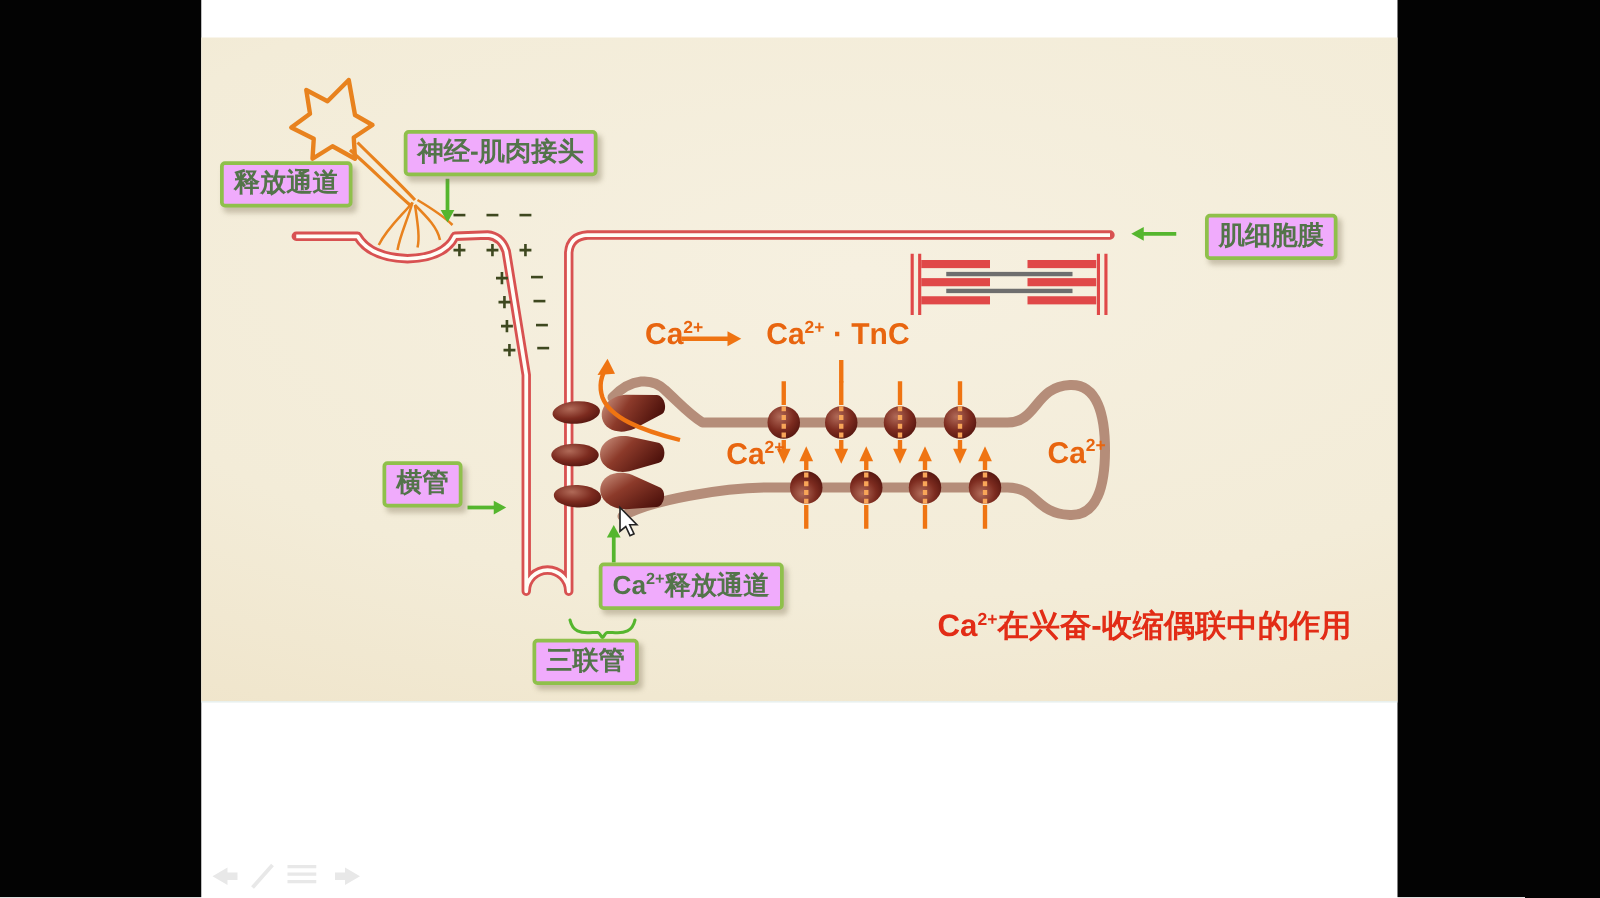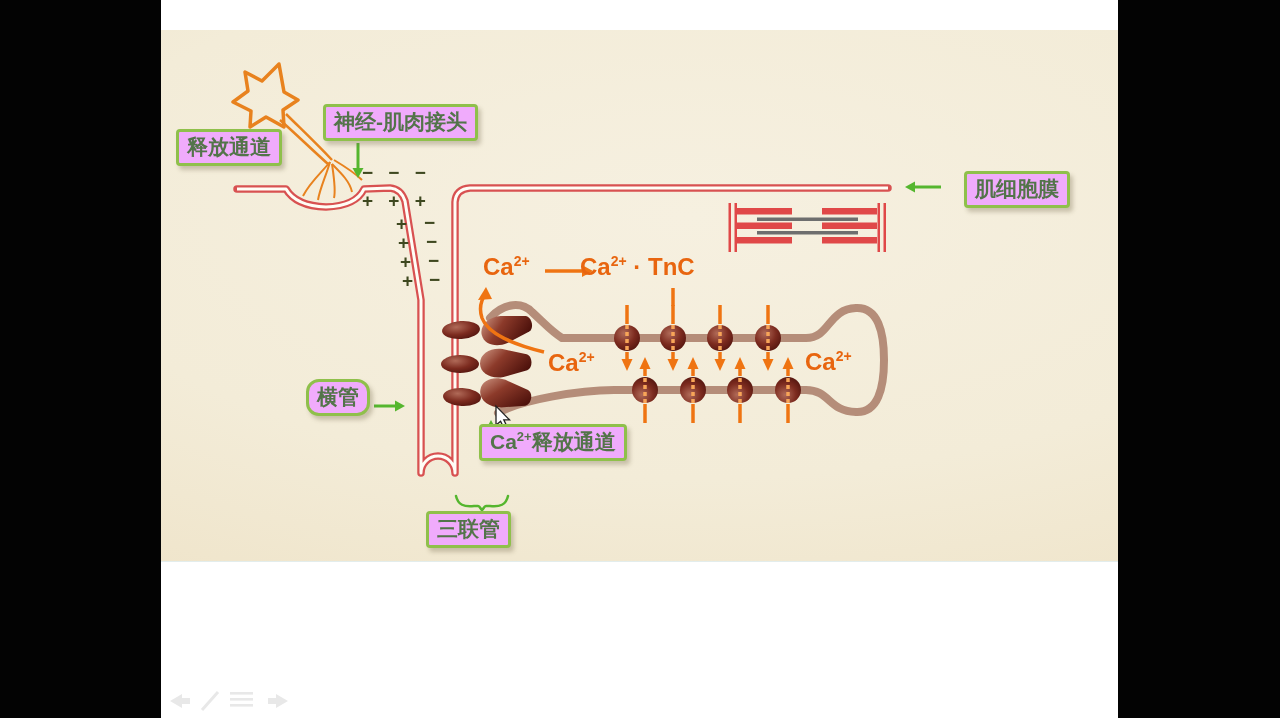--- a/index.html
+++ b/index.html
@@ -11,21 +11,21 @@
   .slide{position:absolute;left:161px;top:30px;width:957px;height:531px;
          background:radial-gradient(120% 90% at 55% 35%, #f6f0e0 0%, #f3ecd8 55%, #eee2c6 100%);
          border-bottom:1px solid #e3edec;}
   svg.art{position:absolute;left:0;top:0;z-index:2;}
   
   .glabel{position:absolute;z-index:3;background:#f0abfc;border:3px solid #8fc04b;border-radius:4px;
           padding:3px 8px 4px 8px;color:#53744a;font-weight:bold;font-size:21px;line-height:1.15;
           box-shadow:3px 4px 4px rgba(120,110,80,.35);white-space:nowrap;}
   .glabel sup{font-size:13px;}
   
-  .ca{position:absolute;z-index:3;color:#e8650f;font-weight:bold;font-size:24px;white-space:nowrap;}
+  .ca{position:absolute;z-index:3;color:#e8650f;font-weight:bold;font-size:24px;white-space:nowrap;margin-left:33px;}
   .ca sup{font-size:14px;}
   .title{position:absolute;z-index:3;color:#e22c16;font-weight:bold;font-size:25px;white-space:nowrap;}
   .title sup{font-size:14px;}
   
   .sign{position:absolute;z-index:3;color:#3e481f;font-weight:bold;font-size:19px;line-height:1;}
   .signrow{letter-spacing:5px;}
   .oline{stroke:#ef7412;stroke-width:3.5;}
   .dash{stroke:#f8a558;stroke-dasharray:4 3;}
   .garrow{stroke:#55b62e;stroke-width:3;}
 </style>
@@ -165,43 +165,46 @@
 
   <div class="glabel" style="left:176px;top:129px;">
     <span>释放通道</span>
   </div>
   <div class="glabel" style="left:323px;top:104px;">
     <span>神经-肌肉接头</span>
   </div>
   <div class="glabel" style="left:944px;top:171px;margin-left:20px;">
     <span>肌细胞膜</span>
   </div>
-  <div class="glabel" style="left:306px;top:379px;border-radius:13px;">
+  <div class="glabel" style="left:306px;top:369px;">
     <span>横管</span>
   </div>
-  <div class="glabel" style="left:479px;top:424px;">
+  <div class="glabel" style="left:479px;top:450px;">
     <span>Ca</span><sup>2+</sup><span>释放通道</span>
   </div>
   <div class="glabel" style="left:426px;top:511px;">
     <span>三联管</span>
   </div>
 
   <div class="ca" style="left:483px;top:253px;">
     <span>Ca</span><sup>2+</sup>
   </div>
   <div class="ca" style="left:580px;top:253px;">
     <span>Ca</span><sup>2+</sup><span> · TnC</span>
   </div>
   <div class="ca" style="left:548px;top:349px;">
     <span>Ca</span><sup>2+</sup>
   </div>
   <div class="ca" style="left:805px;top:348px;">
     <span>Ca</span><sup>2+</sup>
   </div>
 
+  <div class="title" style="left:750px;top:484px;">
+    <span>Ca</span><sup>2+</sup><span>在兴奋-收缩偶联中的作用</span>
+  </div>
 
   <span class="sign signrow" style="left:362px;top:163px;">− − −</span>
   <span class="sign signrow" style="left:362px;top:191px;">+ + +</span>
   <span class="sign" style="left:396px;top:214px;">+</span>
   <span class="sign" style="left:398px;top:233px;">+</span>
   <span class="sign" style="left:400px;top:252px;">+</span>
   <span class="sign" style="left:402px;top:271px;">+</span>
   <span class="sign" style="left:424px;top:213px;">−</span>
   <span class="sign" style="left:426px;top:232px;">−</span>
   <span class="sign" style="left:428px;top:251px;">−</span>

